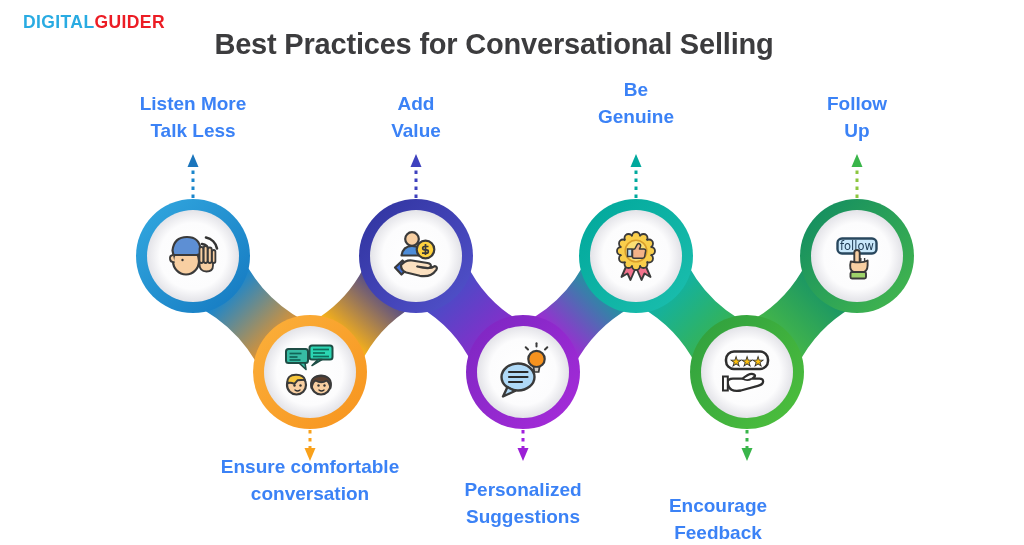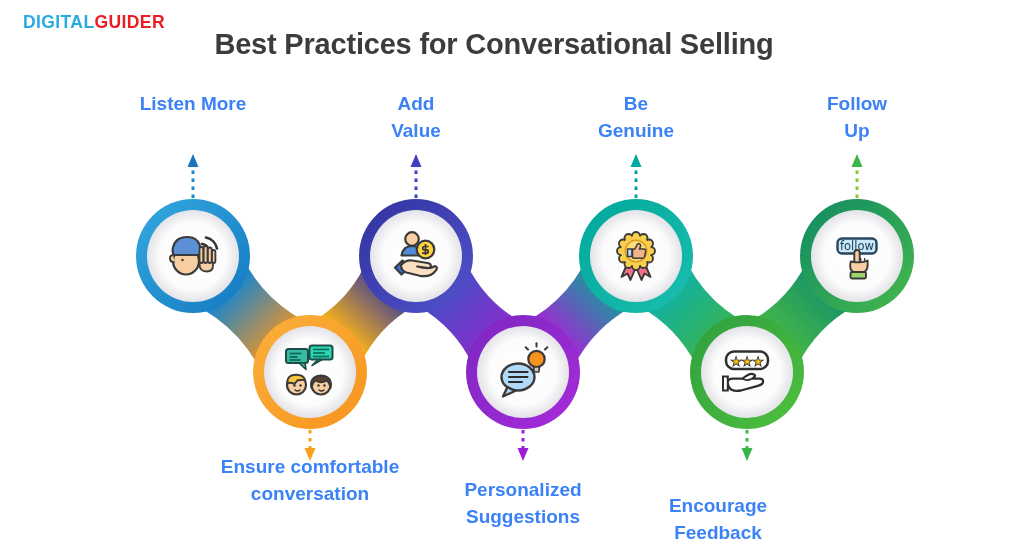--- a/index.html
+++ b/index.html
@@ -246,34 +246,35 @@
         <g stroke="#3A3A3A" stroke-width="1.4" fill="none">
           <path d="M35.8 34 v3.5"></path>
           <path d="M39.6 34 v3.5"></path>
         </g>
         <rect x="25.5" y="48" width="15.5" height="6.5" rx="1.5" fill="#9ED36A" stroke="#3A3A3A" stroke-width="1.9"></rect>
       </g>
     </svg>
   <div id="labels">
       <div class="node-label top" style="left: 193px; top: 90px;">
         <div>Listen More</div>
+        <div>Talk Less</div>
       </div>
       <div class="node-label bottom" style="left: 310px; top: 453px;">
         <div>Ensure comfortable</div>
         <div>conversation</div>
       </div>
       <div class="node-label top" style="left: 416px; top: 90px;">
         <div>Add</div>
         <div>Value</div>
       </div>
       <div class="node-label bottom" style="left: 523px; top: 476px;">
         <div>Personalized</div>
         <div>Suggestions</div>
       </div>
-      <div class="node-label top" style="left: 636px; top: 90px;">
+      <div class="node-label top" style="left: 636px; top: 76px;">
         <div>Be</div>
         <div>Genuine</div>
       </div>
       <div class="node-label bottom" style="left: 718px; top: 476px; margin-top: 16px;">
         <div>Encourage</div>
         <div>Feedback</div>
       </div>
       <div class="node-label top" style="left: 857px; top: 90px;">
         <div>Follow</div>
         <div>Up</div>

